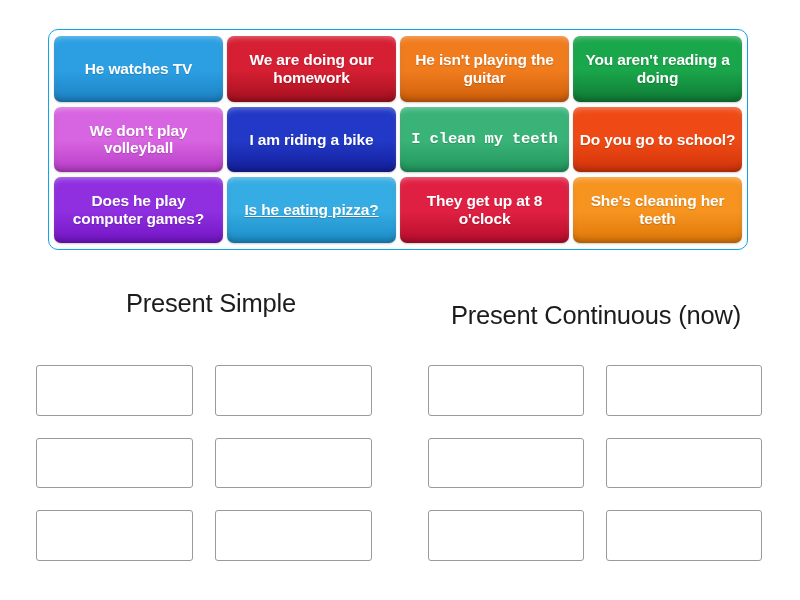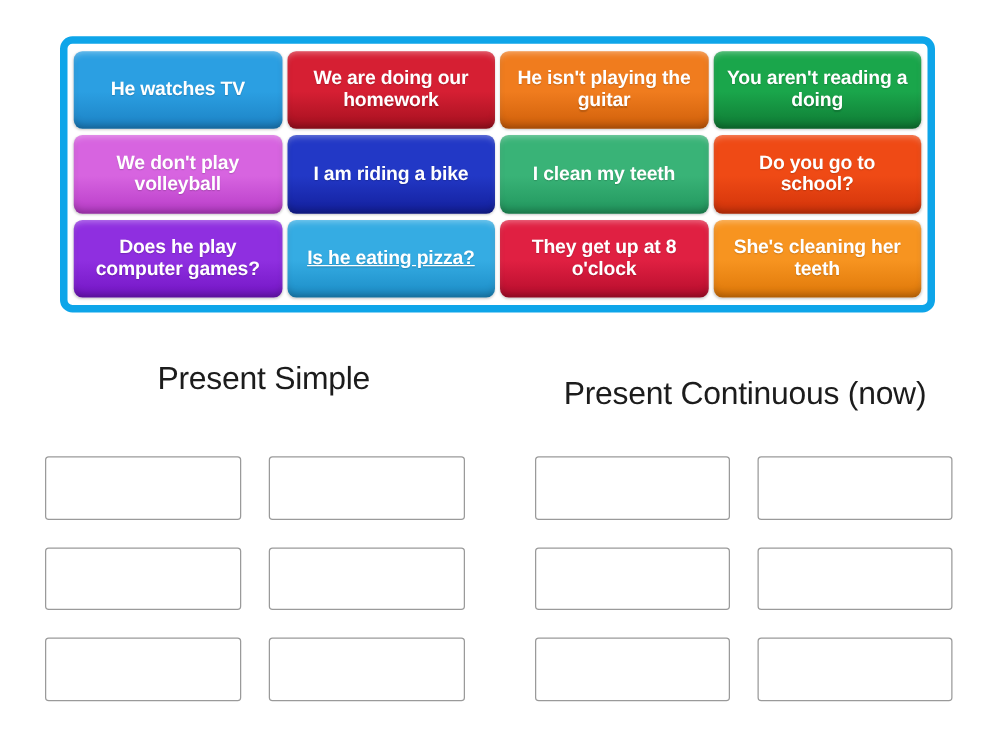--- a/index.html
+++ b/index.html
@@ -23,21 +23,21 @@
   }
 
   
   .tile-tray {
     position: absolute;
     left: 48px;
     top: 29px;
     width: 700px;
     height: 221px;
     box-sizing: border-box;
-    border: 6px solid #0ea5e9;
+    border: 1px solid #0ea5e9;
     border-radius: 10px;
     background: #ffffff;
     padding: 6px 5px;
   }
   .tile-grid {
     display: grid;
     grid-template-columns: repeat(4, 1fr);
     grid-template-rows: repeat(3, 1fr);
     gap: 5px 4px;
     width: 100%;
@@ -116,21 +116,21 @@
         </div>
         <div class="tile" style="background: linear-gradient(rgb(26, 166, 75) 0%, rgb(26, 166, 75) 52%, rgb(15, 122, 52) 100%);">
           <span class="tile-text">You aren't reading a doing</span>
         </div>
         <div class="tile" style="background: linear-gradient(rgb(215, 100, 224) 0%, rgb(215, 100, 224) 52%, rgb(184, 60, 200) 100%);">
           <span class="tile-text">We don't play volleyball</span>
         </div>
         <div class="tile" style="background: linear-gradient(rgb(34, 56, 198) 0%, rgb(34, 56, 198) 52%, rgb(19, 31, 156) 100%);">
           <span class="tile-text">I am riding a bike</span>
         </div>
-        <div class="tile" style="background: linear-gradient(rgb(57, 179, 119) 0%, rgb(57, 179, 119) 52%, rgb(33, 150, 93) 100%);">
+        <div class="tile" style="background: linear-gradient(rgb(57, 179, 119) 0%, rgb(57, 179, 119) 52%, rgb(33, 150, 93) 100%); font-family: Liberation Mono, monospace;">
           <span class="tile-text">I clean my teeth</span>
         </div>
         <div class="tile" style="background: linear-gradient(rgb(239, 74, 21) 0%, rgb(239, 74, 21) 52%, rgb(210, 51, 10) 100%);">
           <span class="tile-text">Do you go to school?</span>
         </div>
         <div class="tile" style="background: linear-gradient(rgb(143, 47, 224) 0%, rgb(143, 47, 224) 52%, rgb(115, 21, 196) 100%);">
           <span class="tile-text">Does he play computer games?</span>
         </div>
         <div class="tile" style="background: linear-gradient(rgb(53, 172, 227) 0%, rgb(53, 172, 227) 52%, rgb(27, 140, 198) 100%); text-decoration: underline;">
           <span class="tile-text">Is he eating pizza?</span>

